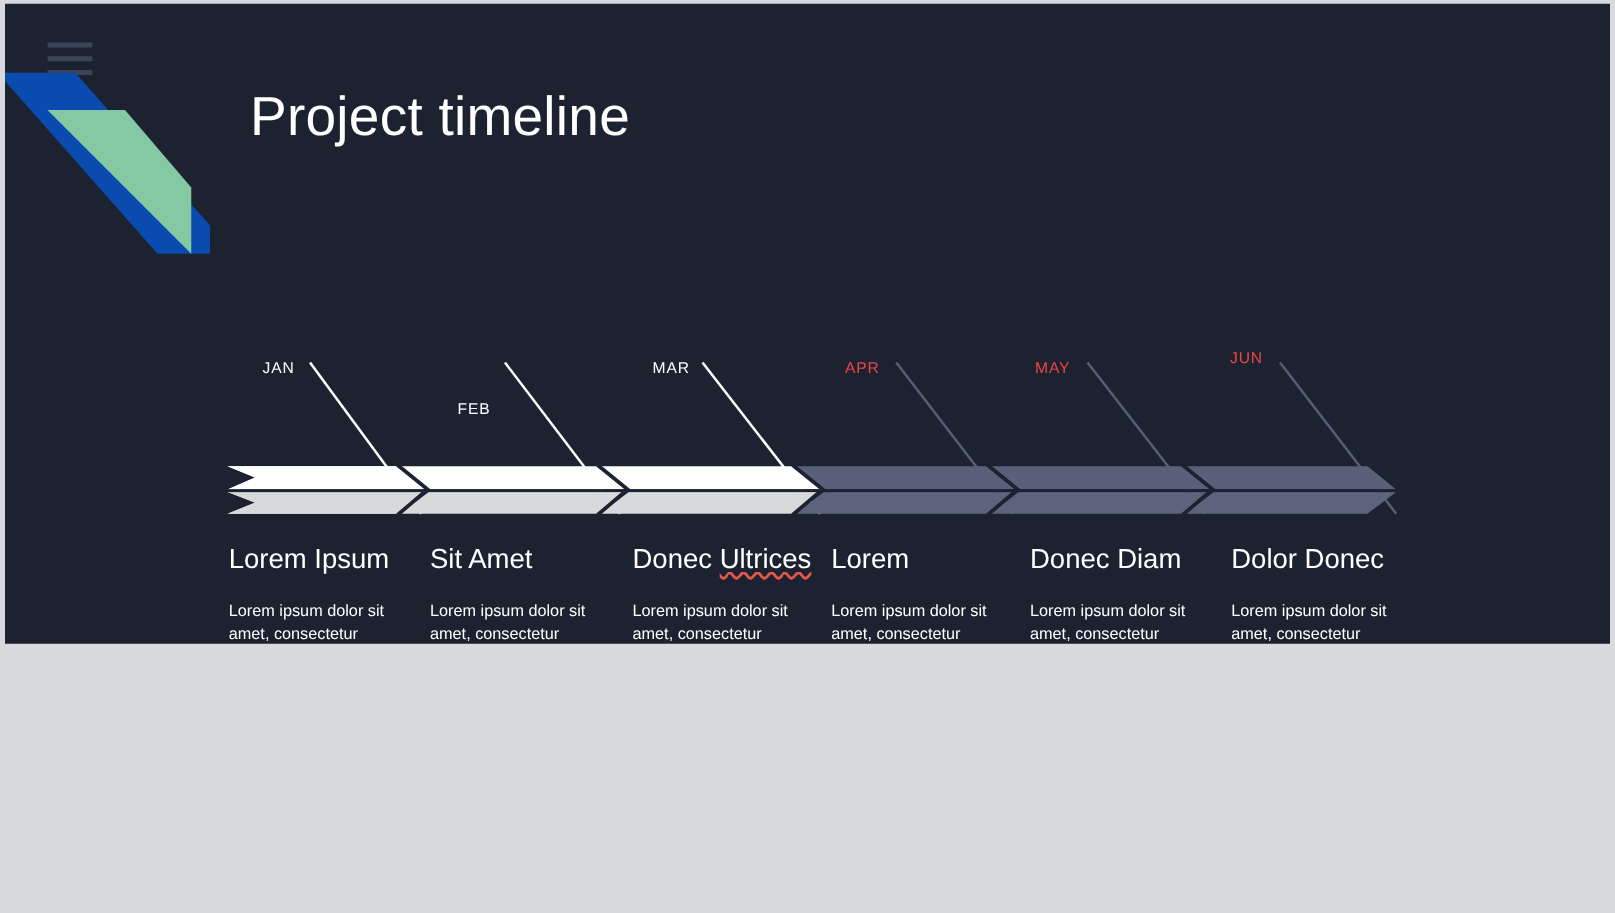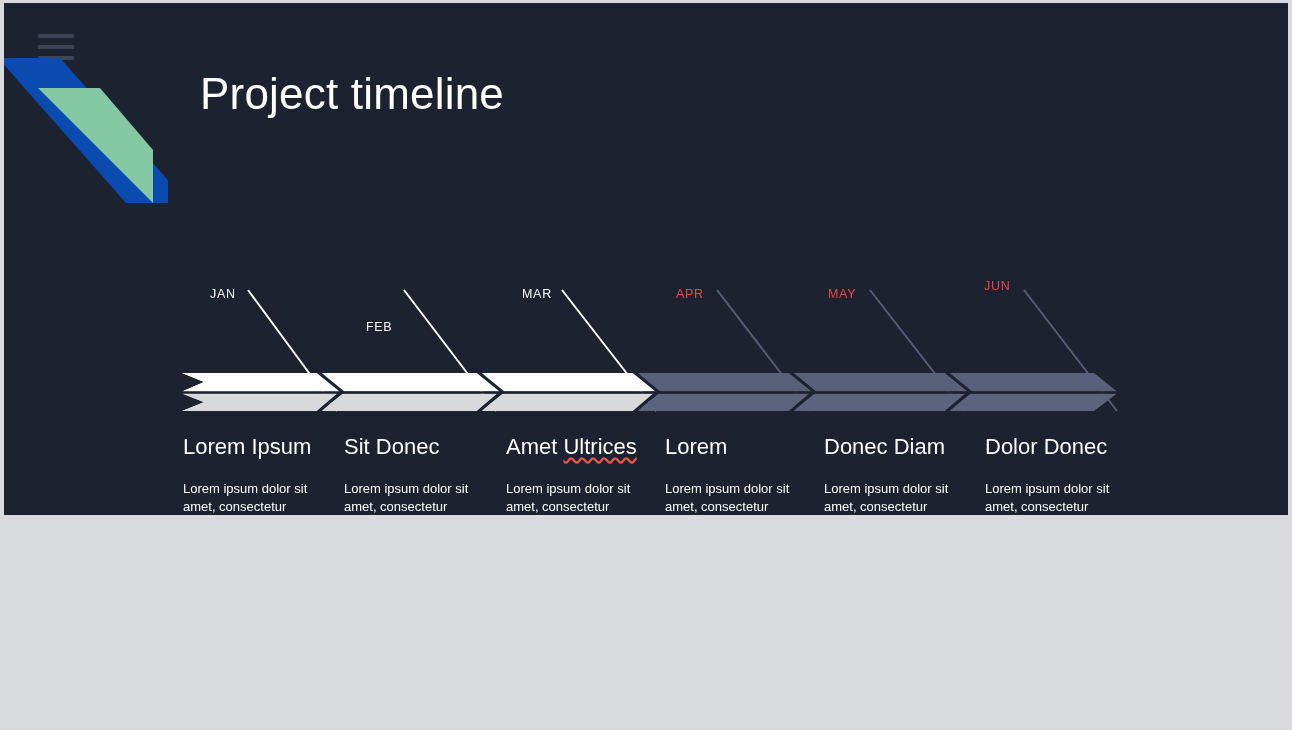--- a/index.html
+++ b/index.html
@@ -183,26 +183,26 @@
     <div class="month-label inactive" style="left:672px; top:284px;">APR</div>
     <div class="month-label inactive" style="left:824px; top:284px;">MAY</div>
     <div class="month-label inactive" style="left:980px; top:276px;">JUN</div>
 
     <div class="col" style="left:179px; top:433px;">
       <div class="col-heading">Lorem Ipsum</div>
       <div class="col-body">Lorem ipsum dolor sit amet, consectetur adipiscing.</div>
     </div>
 
     <div class="col" style="left:340px; top:433px;">
-      <div class="col-heading">Sit Donec</div>
+      <div class="col-heading">Sit Amet</div>
       <div class="col-body">Lorem ipsum dolor sit amet, consectetur adipiscing.</div>
     </div>
 
     <div class="col" style="left:502px; top:433px;">
-      <div class="col-heading misspelled"><span>Amet </span><span class="sp">Ultrices</span></div>
+      <div class="col-heading misspelled"><span>Donec </span><span class="sp">Ultrices</span></div>
       <div class="col-body">Lorem ipsum dolor sit amet, consectetur adipiscing.</div>
     </div>
 
     <div class="col" style="left:661px; top:433px;">
       <div class="col-heading">Lorem</div>
       <div class="col-body">Lorem ipsum dolor sit amet, consectetur adipiscing.</div>
     </div>
 
     <div class="col" style="left:820px; top:433px;">
       <div class="col-heading">Donec Diam</div>

